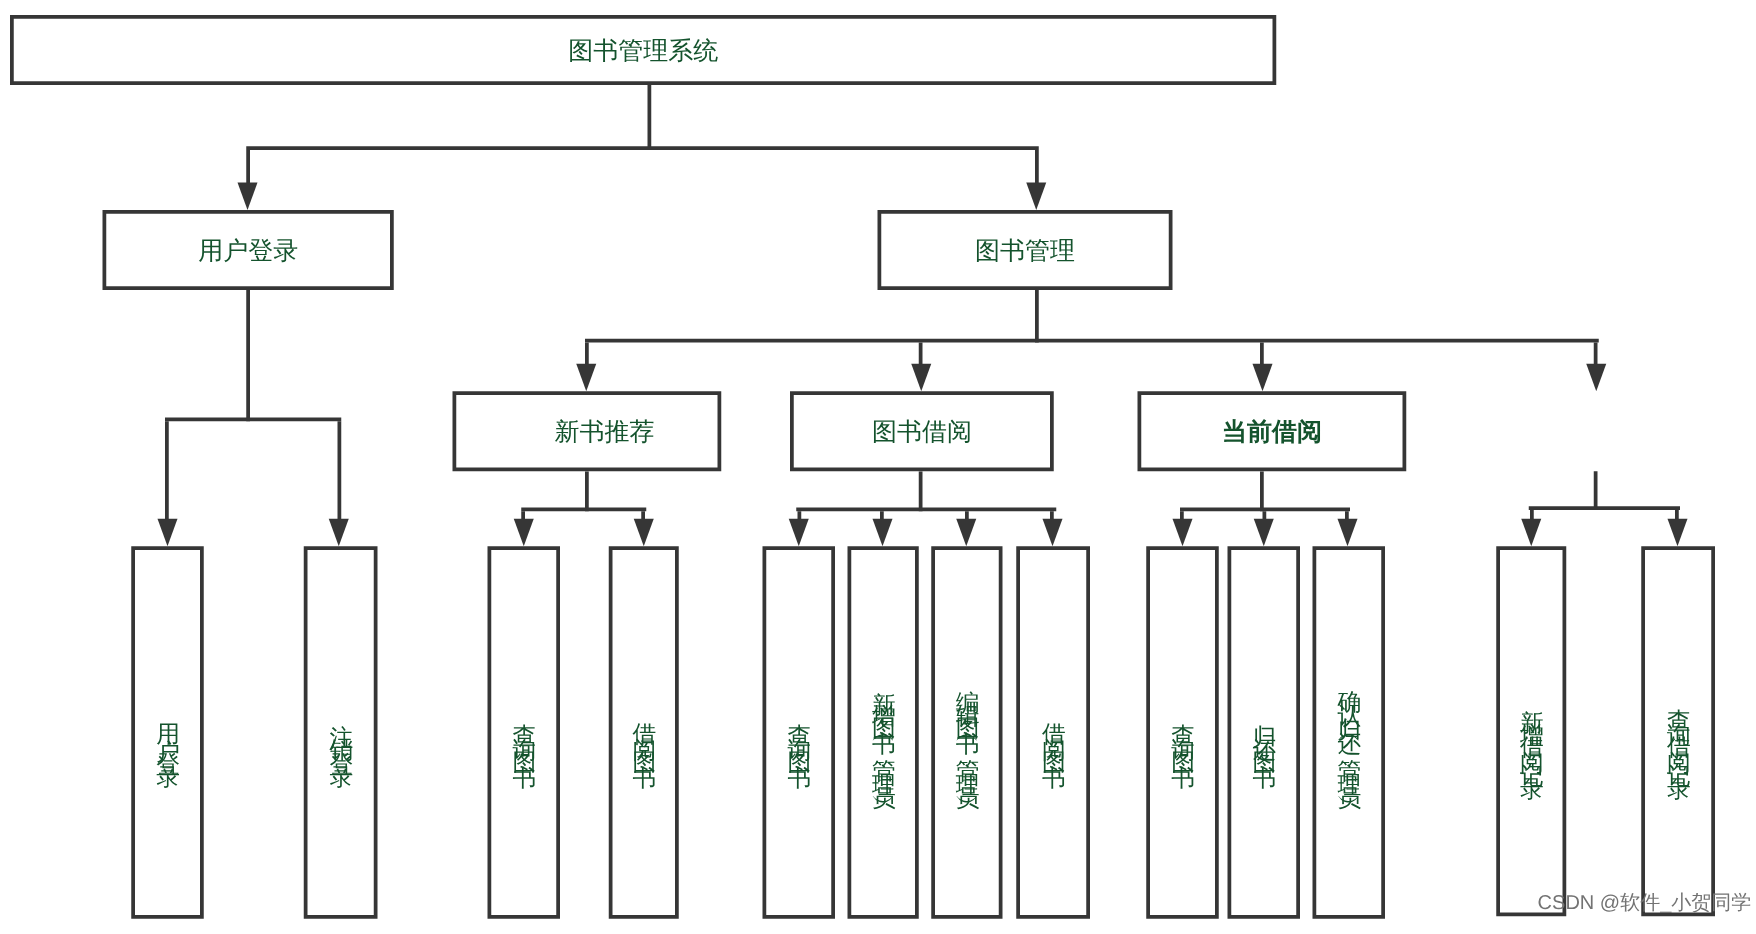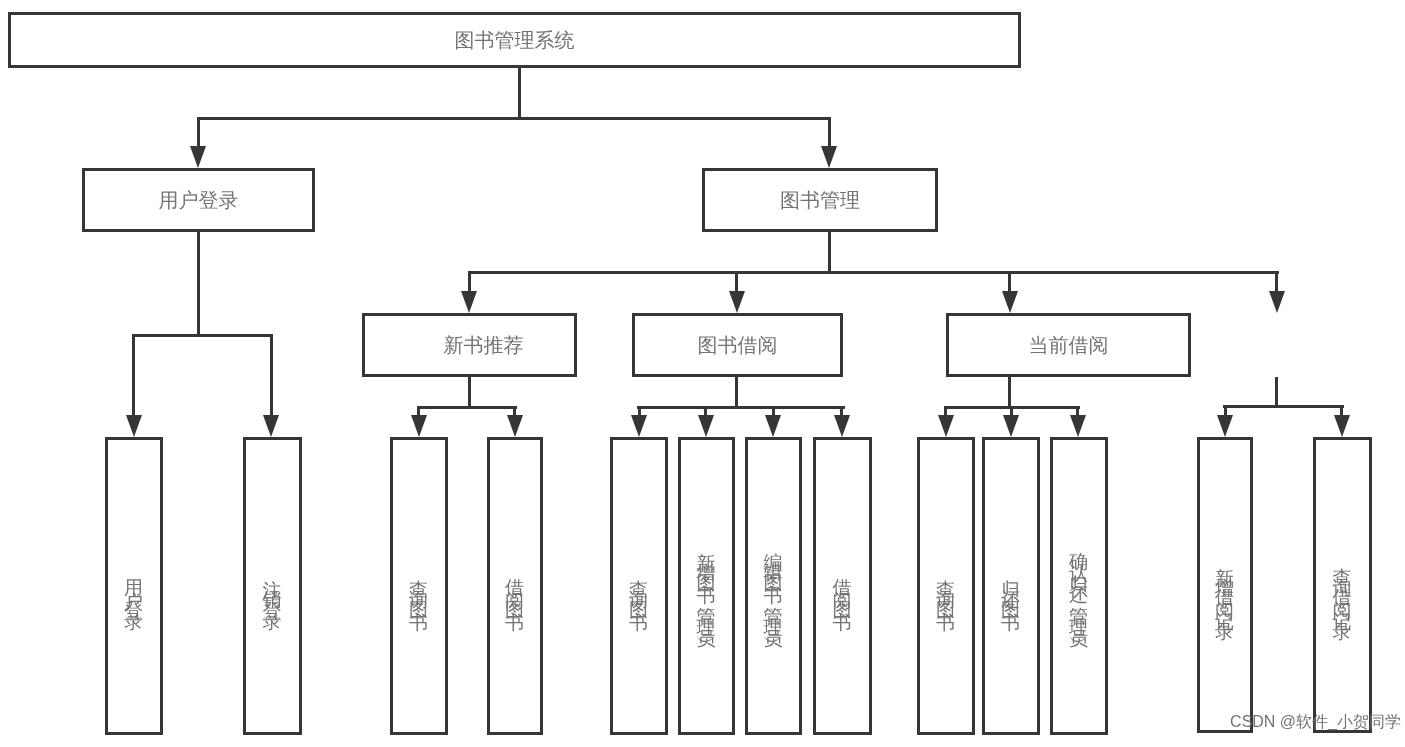--- a/index.html
+++ b/index.html
@@ -1,21 +1,21 @@
 <!DOCTYPE html>
 <html><head>
 <meta charset="utf-8">
 <style>
   html,body{margin:0;padding:0;background:#fff;}
   body{font-family:"Liberation Sans","DejaVu Sans",sans-serif;}
   .stage{position:relative;width:1405px;height:747px;background:#ffffff;overflow:hidden;}
 
   
   .node{position:absolute;background:#fff;border:3px solid #363636;box-sizing:border-box;
-        display:flex;align-items:center;justify-content:center;color:#737373;z-index:2;}
+        display:flex;align-items:center;justify-content:center;color:#14532d;z-index:2;}
   .node .lbl{font-size:20px;white-space:nowrap;}
   .leaf .lbl{writing-mode:vertical-rl;text-orientation:mixed;font-size:19px;
              letter-spacing:11px;line-height:1;white-space:normal;}
 
   
   .vl{position:absolute;width:3px;background:#363636;z-index:1;}
   .hl{position:absolute;height:3px;background:#363636;z-index:1;}
   .ah{position:absolute;width:0;height:0;border-left:8px solid transparent;
       border-right:8px solid transparent;border-top:22px solid #363636;z-index:1;}
 
@@ -40,21 +40,21 @@
   </div>
 
   <div class="node" style="left:362px;top:313px;width:215px;height:64px;padding-left:28px;">
     <span class="lbl">新书推荐</span>
   </div>
 
   <div class="node" style="left:632px;top:313px;width:211px;height:64px;">
     <span class="lbl">图书借阅</span>
   </div>
 
-  <div class="node" style="left:946px;top:313px;width:245px;height:64px;">
+  <div class="node" style="left:910px;top:313px;width:215px;height:64px;font-weight:bold;">
     <span class="lbl">当前借阅</span>
   </div>
 
 
   <div class="node leaf" style="left:105px;top:437px;width:58px;height:298px;">
     <span class="lbl">用户登录</span>
   </div>
   <div class="node leaf" style="left:243px;top:437px;width:59px;height:298px;">
     <span class="lbl">注销登录</span>
   </div>

